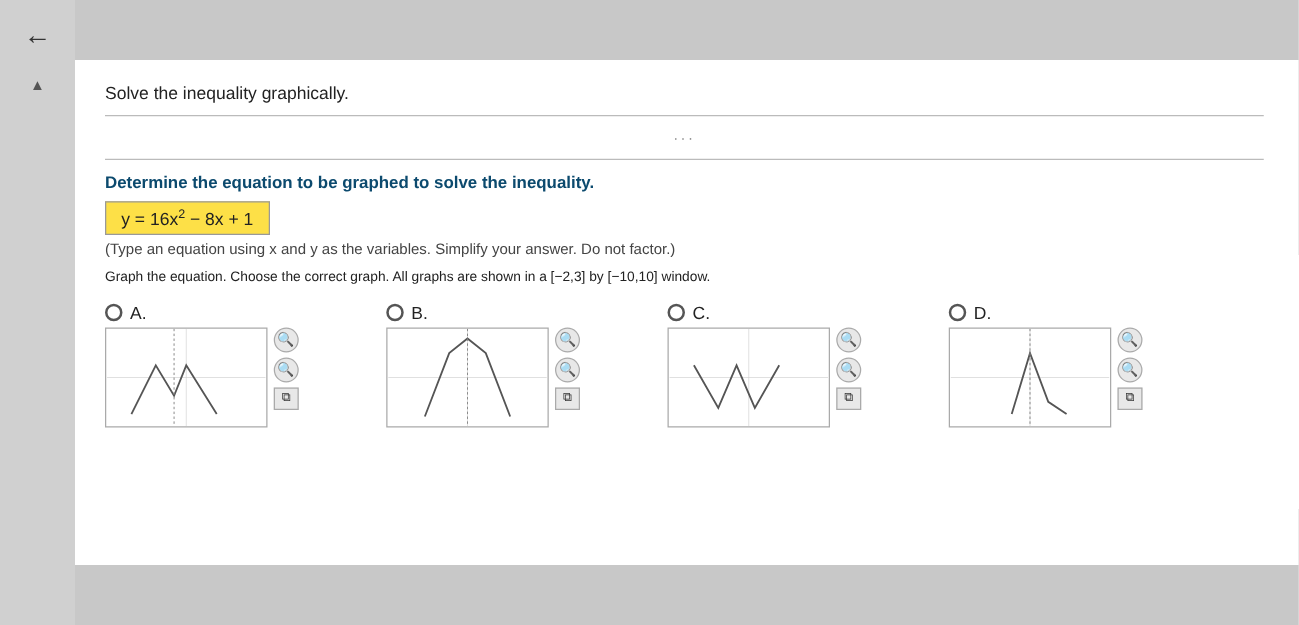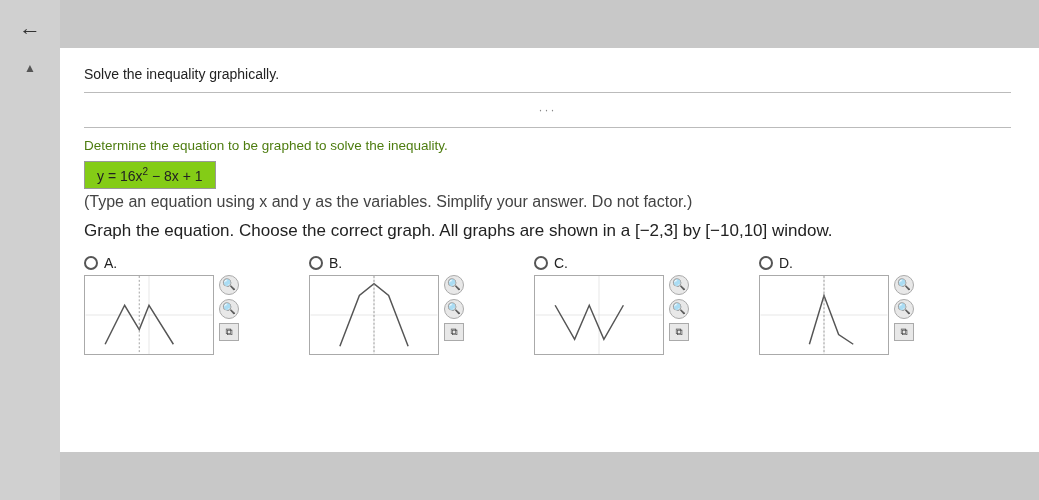--- a/index.html
+++ b/index.html
@@ -66,43 +66,44 @@
     }
     .dots-center {
       text-align: center;
       color: #888;
       font-size: 12px;
       margin-bottom: 6px;
       letter-spacing: 2px;
     }
     .section-label {
       font-size: 13.5px;
-      color: #4d7c0f;
+      color: #0c4a6e;
       margin-bottom: 8px;
+      font-weight: bold;
     }
     .answer-box {
       border: 1px solid #999;
-      background: #84cc16;
+      background: #fde047;
       display: inline-block;
       padding: 4px 12px;
       font-size: 14px;
       color: #222;
       margin-bottom: 4px;
     }
     .answer-box sup {
       font-size: 10px;
       vertical-align: super;
     }
     .hint-text {
-      font-size: 16px;
+      font-size: 12px;
       color: #444;
       margin-bottom: 10px;
     }
     .graph-instruction {
-      font-size: 17px;
+      font-size: 11px;
       color: #222;
       margin-bottom: 14px;
     }
     .options-row {
       display: flex;
       gap: 10px;
       align-items: flex-start;
     }
     .option-group {
       display: flex;

